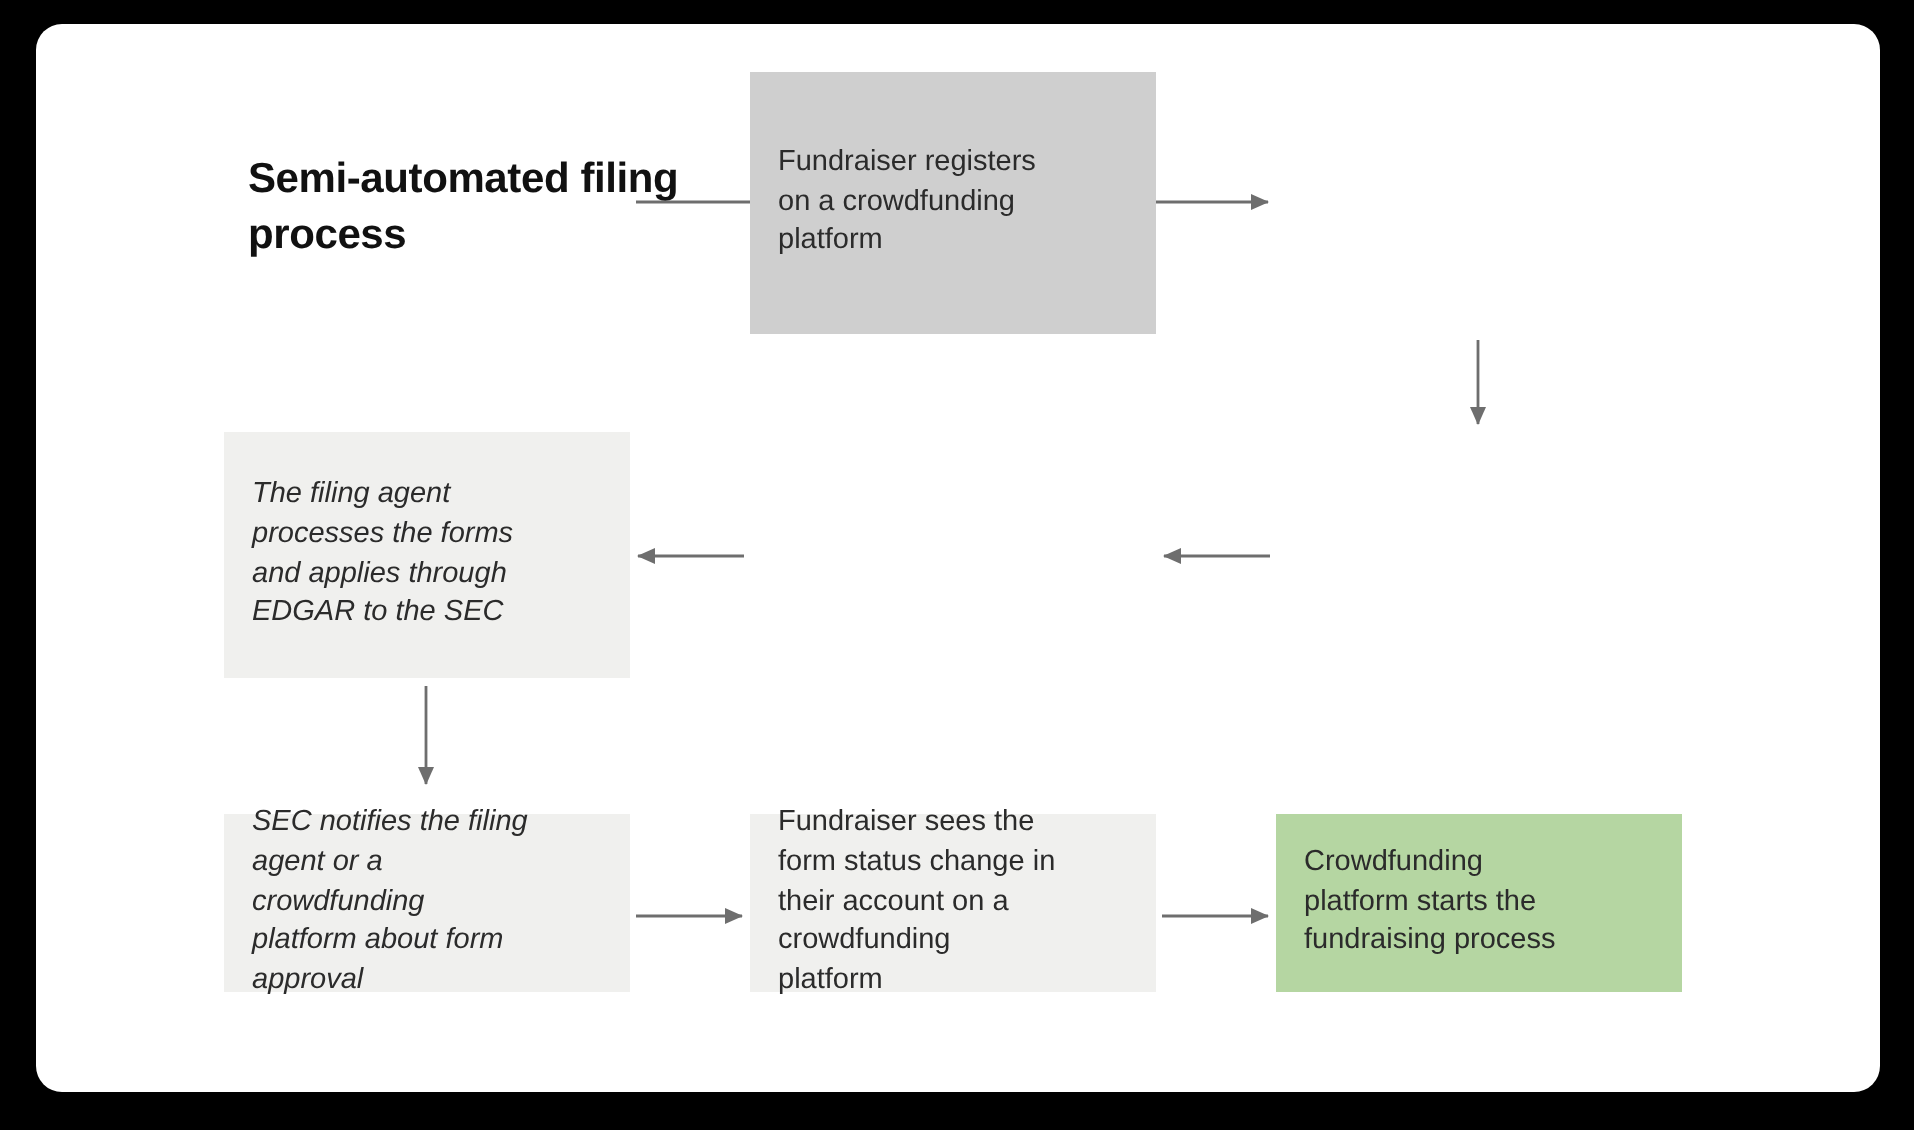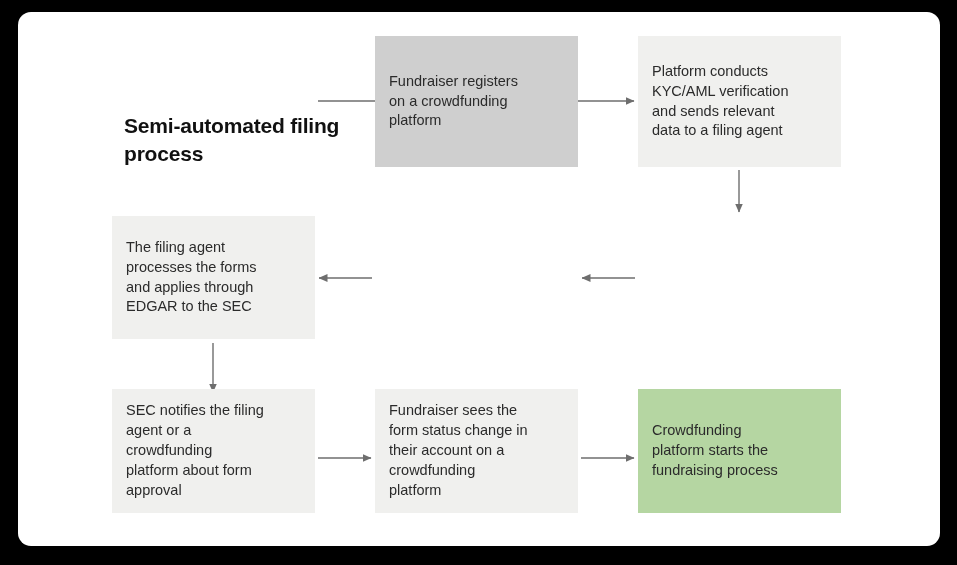--- a/index.html
+++ b/index.html
@@ -37,21 +37,20 @@
   .title {
     position: absolute;
     left: 106px;
     top: 64px;
     width: 240px;
     font-size: 21px;
     font-weight: bold;
     line-height: 1.35;
     color: #111111;
     letter-spacing: -0.2px;
-    margin-top: 36px;
   }
   .node {
     position: absolute;
     box-sizing: border-box;
     padding: 0 14px;
     display: flex;
     align-items: center;
     font-size: 14.5px;
     line-height: 1.37;
     color: #2b2b2b;
@@ -60,27 +59,27 @@
   .node-text {
     display: block;
     width: 100%;
     white-space: pre-line;
   }
   .fill-dark  { background: #cfcfcf; }
   .fill-light { background: #f0f0ee; }
   .fill-green { background: #b5d6a2; }
 
   
-  .c1 { left: 94px;  width: 203px; }
+  .c1 { left: 94px;  width: 203px; font-style: italic; }
   .c2 { left: 357px; width: 203px; }
   .c3 { left: 620px; width: 203px; }
 
   .r1 { top: 24px;  height: 131px; }
   .r2 { top: 204px; height: 123px; }
-  .r3 { top: 377px; height: 124px; }
+  .r3 { top: 395px; height: 89px; }
 
   svg.edges {
     position: absolute;
     left: 0; top: 0;
     width: 922px;
     height: 534px;
     overflow: visible;
   }
 </style>
 </head>
@@ -120,26 +119,20 @@
 
         <line x1="563" y1="446" x2="616" y2="446" stroke="#6e6e6e" stroke-width="1.4" marker-end="url(#arrowR)"></line>
       </svg>
 
       <div class="node fill-dark c2 r1">
         <span class="node-text">Fundraiser registers
 on a crowdfunding
 platform</span>
       </div>
 
-      <div class="node fill-light c3 r1">
-        <span class="node-text">Platform conducts
-KYC/AML verification
-and sends relevant
-data to a filing agent</span>
-      </div>
 
 
 
       <div class="node fill-light c1 r2">
         <span class="node-text">The filing agent
 processes the forms
 and applies through
 EDGAR to the SEC</span>
       </div>
 

